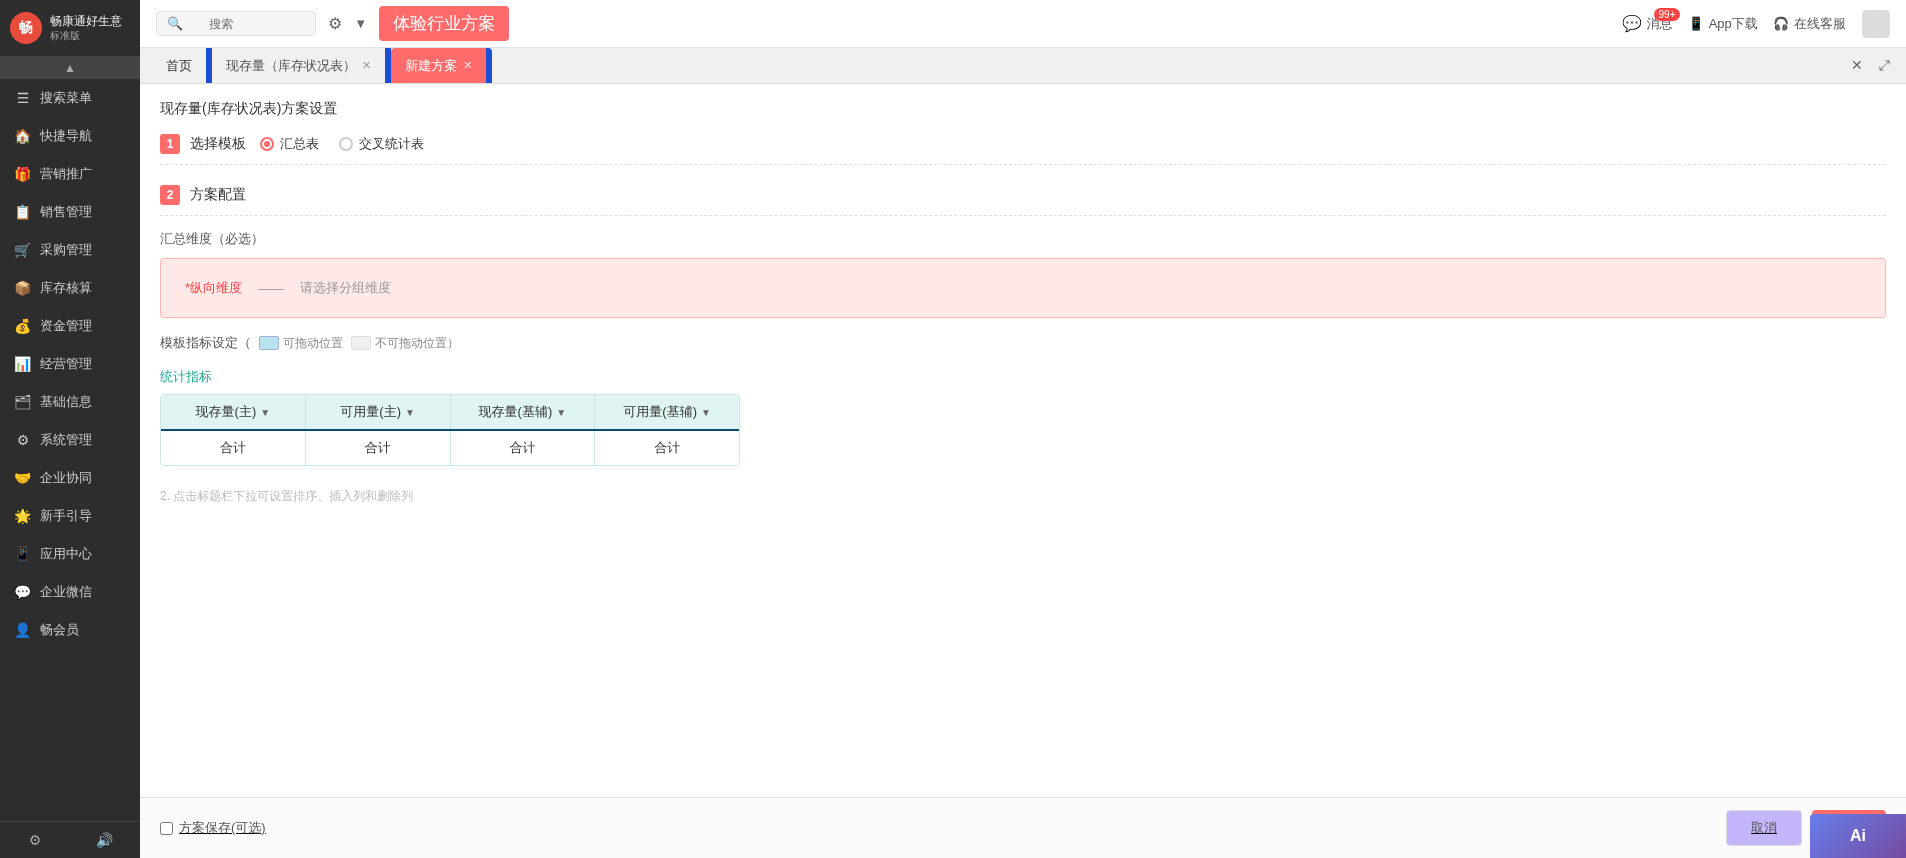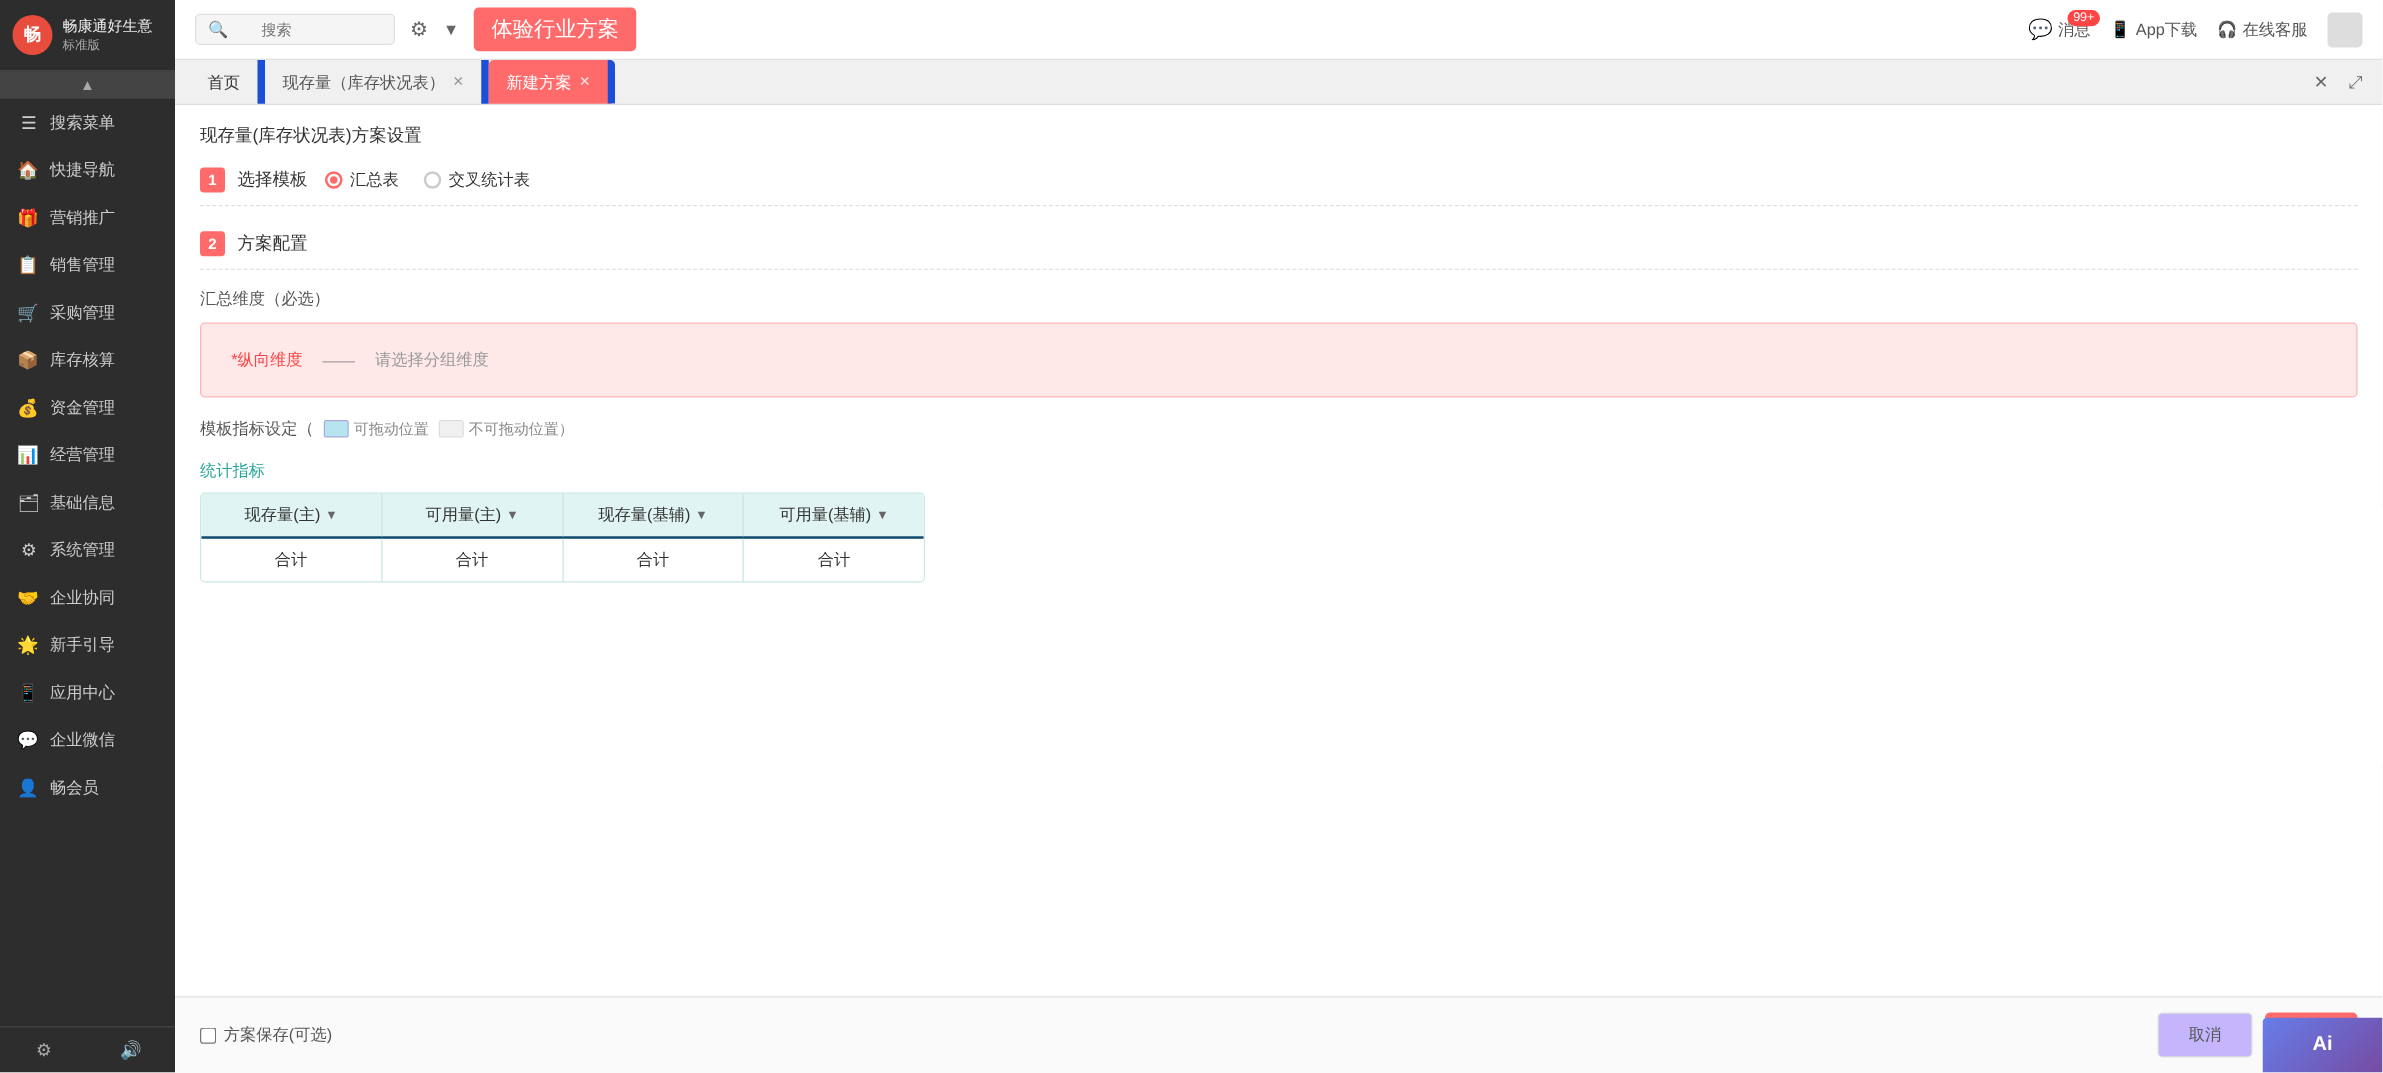--- a/index.html
+++ b/index.html
@@ -177,21 +177,21 @@
     .stats-body-cell:last-child { border-right: none; }
     .chevron-icon { font-size: 10px; color: #666; }
 
     
     .tips { margin-top: 20px; }
     .tips-item { font-size: 12px; color: #bbb; line-height: 1.8; }
 
     
     .footer {
       background: #fafafa; border-top: 1px solid #e0e0e0;
-      padding: 12px 20px; display: flex; align-items: center; justify-content: space-between;
+      padding: 12px 20px; display: flex; align-items: center; justify-content: space-between; text-decoration: underline;
     }
     .footer-save { display: flex; align-items: center; gap: 6px; font-size: 13px; color: #555; cursor: pointer; }
     .footer-save input[type=checkbox] { cursor: pointer; }
     .footer-btns { display: flex; gap: 10px; }
     .btn-cancel {
       background: #c4b5fd; border: 1px solid #ddd; color: #555;
       padding: 8px 24px; border-radius: 4px; cursor: pointer; font-size: 13px;
     }
     .btn-query {
       background: #ff6b6b; border: none; color: white;
@@ -408,20 +408,21 @@
           <div class="stats-body" id="stats-body-row">
               <div class="stats-body-cell">合计</div>
               <div class="stats-body-cell">合计</div>
               <div class="stats-body-cell">合计</div>
               <div class="stats-body-cell">合计</div>
             </div>
         </div>
       </div>
 
       <div class="tips">
+        <div class="tips-item">          2. 点击标题栏下拉可设置排序、插入列和删除列</div>
       </div>
     </div>
   </div>
 
   <div class="footer">
     <label class="footer-save">
       <input type="checkbox" style="">
       <span>方案保存(可选)</span>
     </label>
     <div class="footer-btns">

